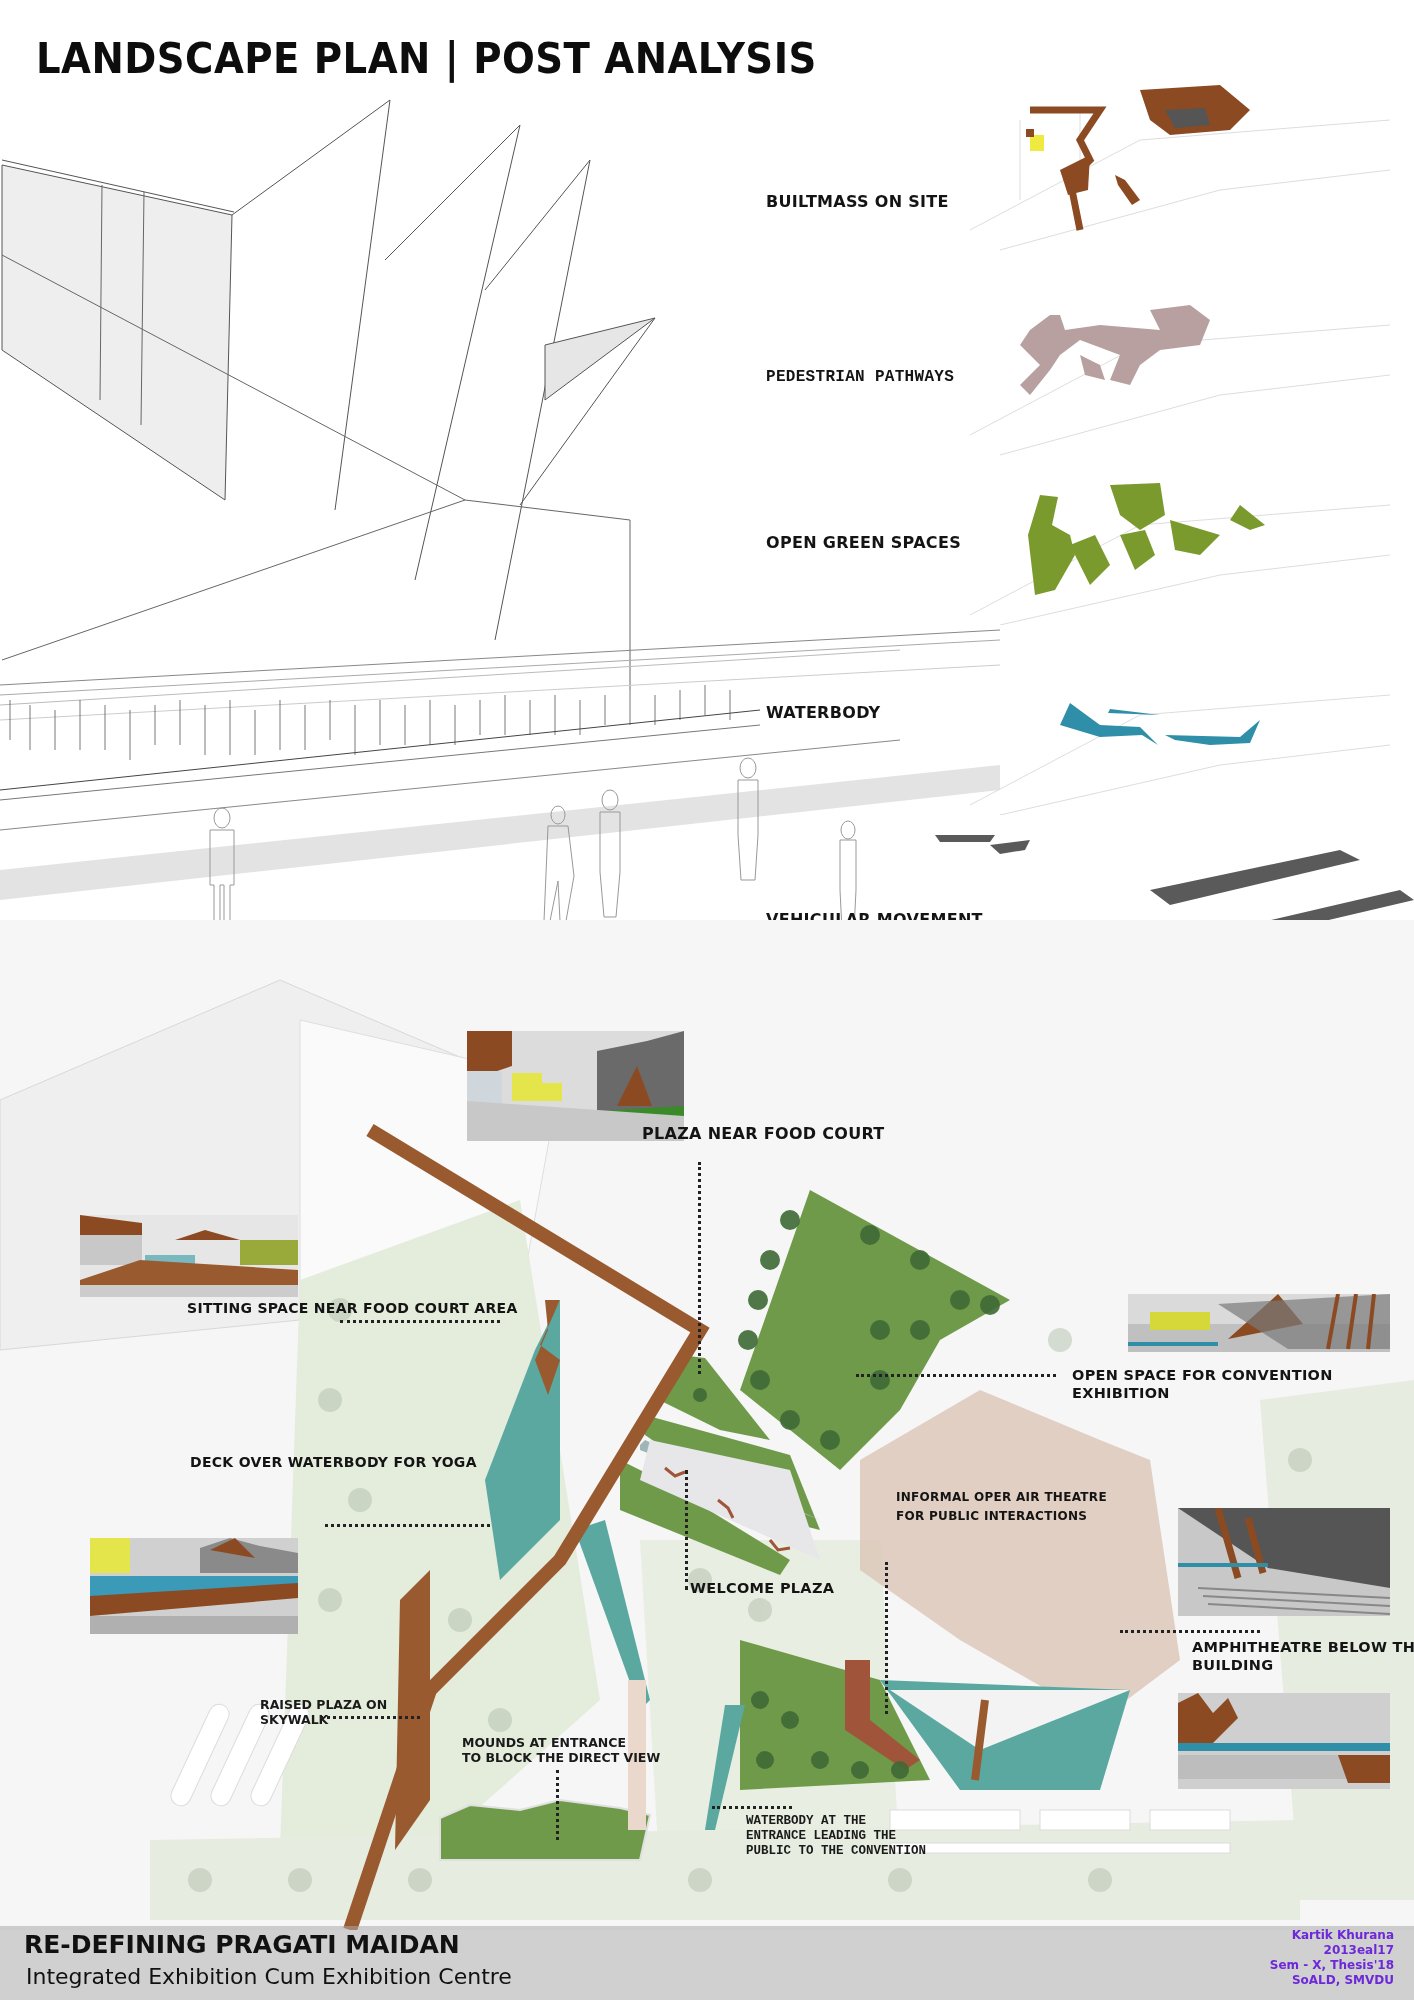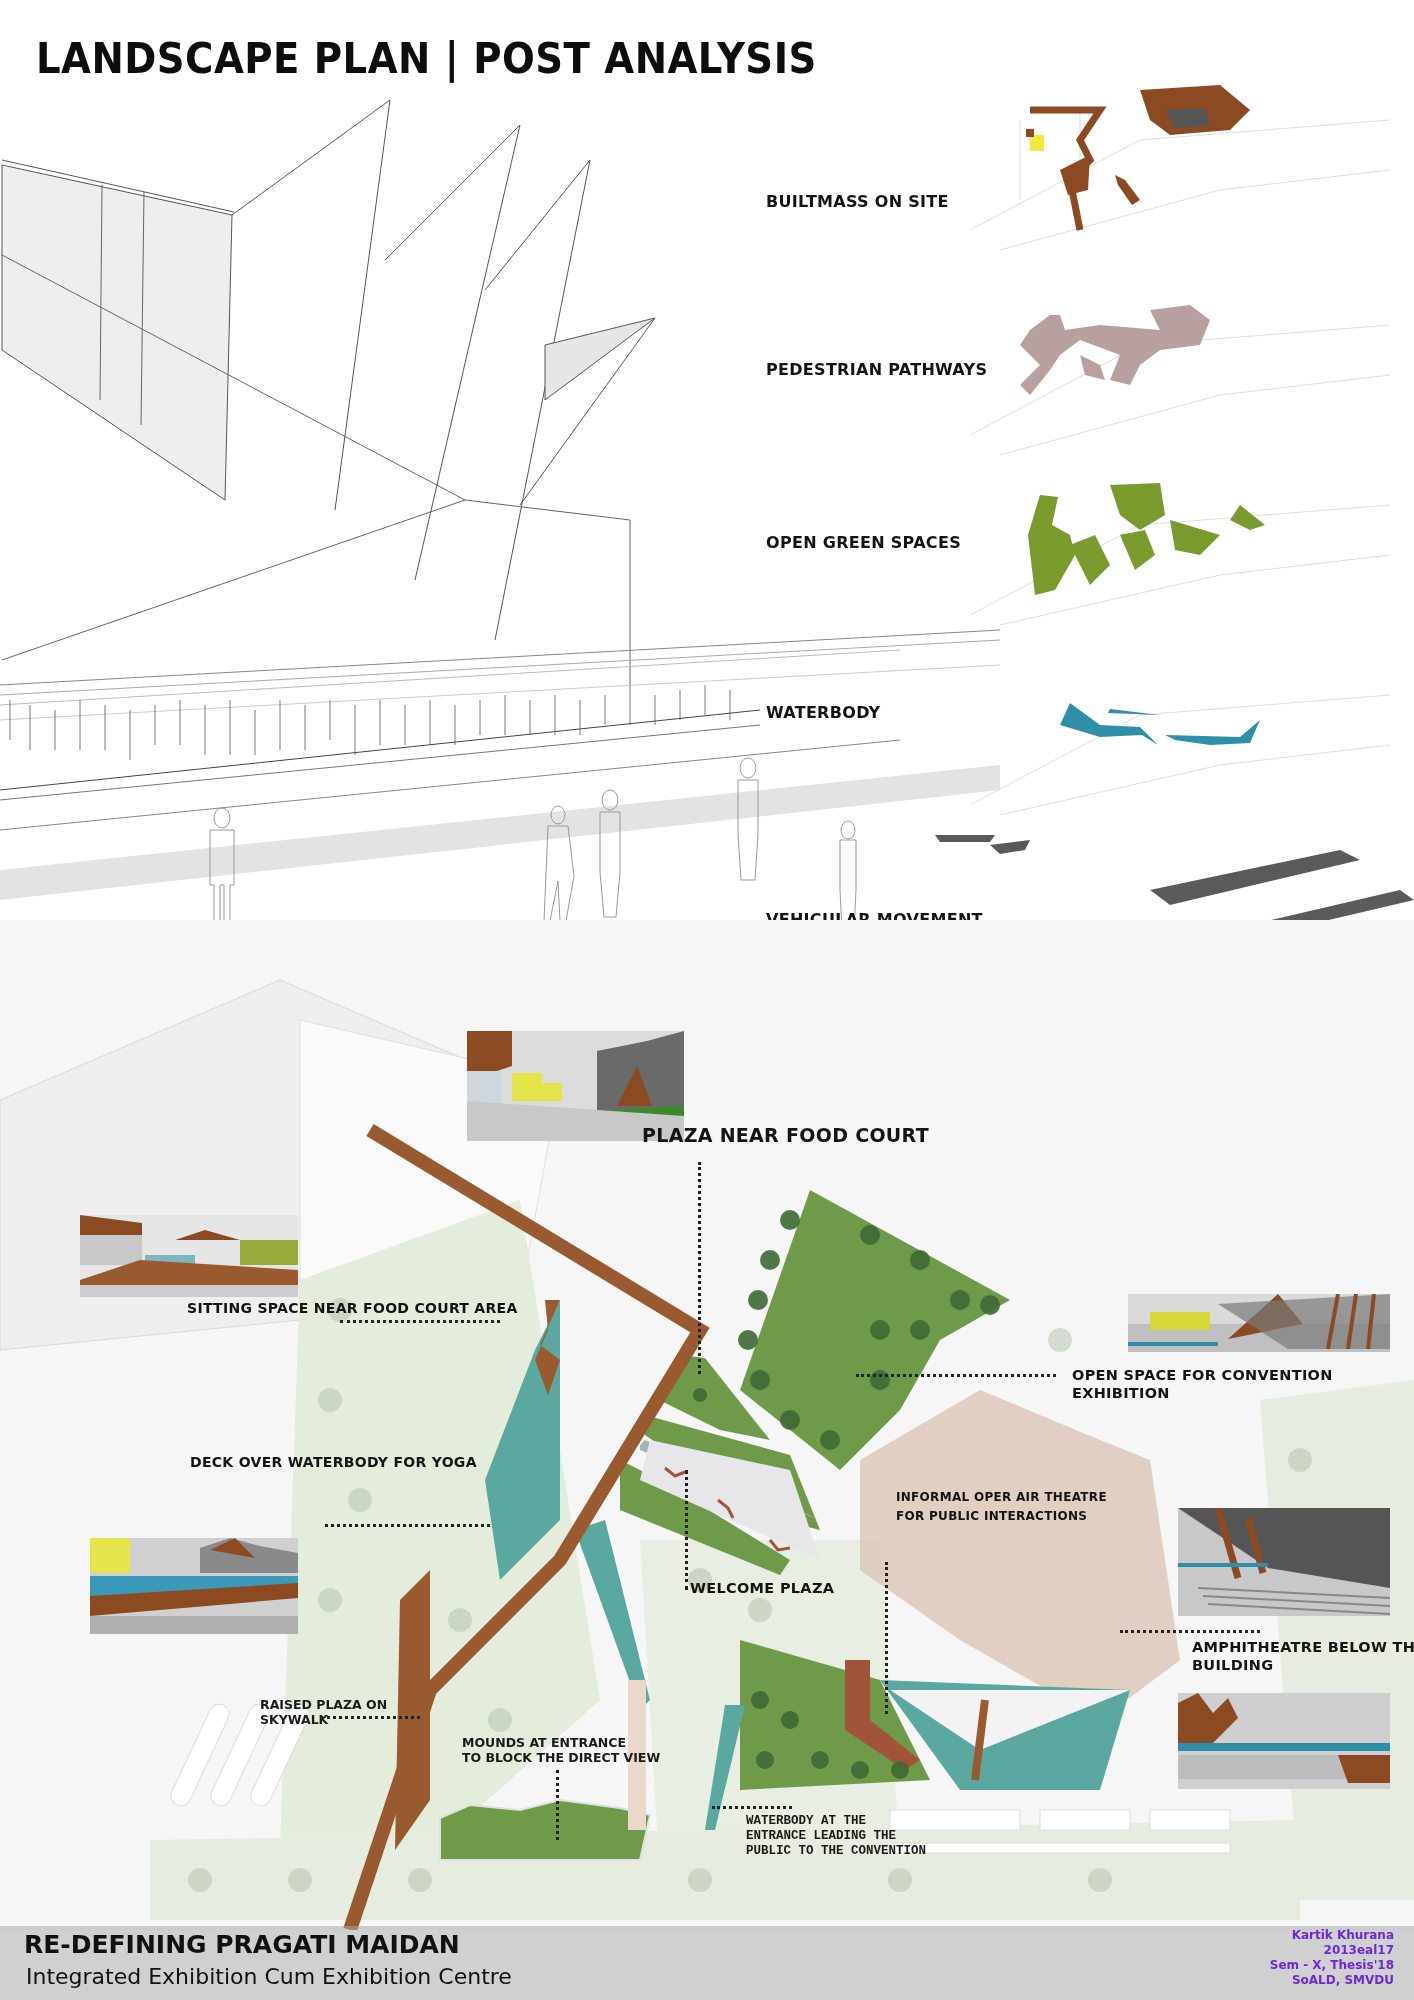--- a/index.html
+++ b/index.html
@@ -92,21 +92,21 @@
   <svg width="440" height="175" viewBox="0 0 440 175">
     <g stroke="#ddd" fill="none">
         <path d="M10,150 L180,60 L430,40 M40,170 L260,110 L430,90"></path>
       </g>
     <g fill="#b8a0a0">
       <polygon points="90,30 100,30 105,45 140,40 200,45 190,25 230,20 250,35 240,60 200,65 180,80 170,100 150,95 160,70 120,55 100,70 90,85 70,110 60,100 80,80 60,60 70,45"></polygon>
       <polygon points="120,70 140,80 145,95 125,90"></polygon>
     </g>
   </svg>
 </div>
-<div class="abs lbl analysis-label" style="top:360px;">PEDESTRIAN PATHWAYS</div>
+<div class="abs lbl analysis-label" style="top:368px;font-family:Liberation Mono, monospace;">PEDESTRIAN PATHWAYS</div>
 
 <div class="abs" style="left:960px;top:475px;width:440px;height:150px;">
   <svg width="440" height="150" viewBox="0 0 440 150">
     <g stroke="#ddd" fill="none">
         <path d="M10,140 L180,50 L430,30 M40,150 L260,100 L430,80"></path>
       </g>
     <g fill="#7a9a2e">
       <polygon points="80,20 98,22 92,50 110,60 115,80 95,115 75,120 68,60"></polygon>
       <polygon points="150,10 200,8 205,40 180,55 160,40"></polygon>
       <polygon points="110,70 135,60 150,90 130,110"></polygon>
@@ -259,21 +259,21 @@
       <polygon points="0,0 45,0 45,35 0,50" fill="#8b4a22"></polygon>
       <rect x="0" y="40" width="35" height="70" fill="#cfd6dc"></rect>
       <rect x="45" y="42" width="30" height="28" fill="#e4e54a"></rect>
       <rect x="75" y="52" width="20" height="18" fill="#e4e54a"></rect>
       <polygon points="130,20 180,10 217,0 217,80 130,80" fill="#6a6a6a"></polygon>
       <polygon points="150,75 170,35 185,75" fill="#8b4a22"></polygon>
       <polygon points="130,80 217,75 217,100 175,105" fill="#3a8a2a"></polygon>
       <polygon points="0,110 0,70 217,85 217,110" fill="#c8c8c8"></polygon>
     </svg>
 </div>
-<div class="abs lbl" style="left:642px;top:1124px;font-size:19px;">PLAZA NEAR FOOD COURT</div>
+<div class="abs lbl" style="left:642px;top:1124px;font-size:16px;">PLAZA NEAR FOOD COURT</div>
 <div class="abs dots-v" style="left:698px;top:1162px;height:212px;"></div>
 
 <div class="abs render" style="left:80px;top:1215px;width:218px;height:82px;">
   <svg width="218" height="82">
       <rect width="218" height="82" fill="#e6e6e6"></rect>
       <polygon points="0,0 62,8 62,48 0,48" fill="#8b4a22"></polygon>
       <rect x="0" y="20" width="62" height="30" fill="#c8c8c8"></rect>
       <polygon points="95,25 125,15 160,25" fill="#8b4a22"></polygon>
       <rect x="160" y="25" width="58" height="25" fill="#9aaa3a"></rect>
       <rect x="65" y="40" width="50" height="12" fill="#7ab8c0"></rect>

